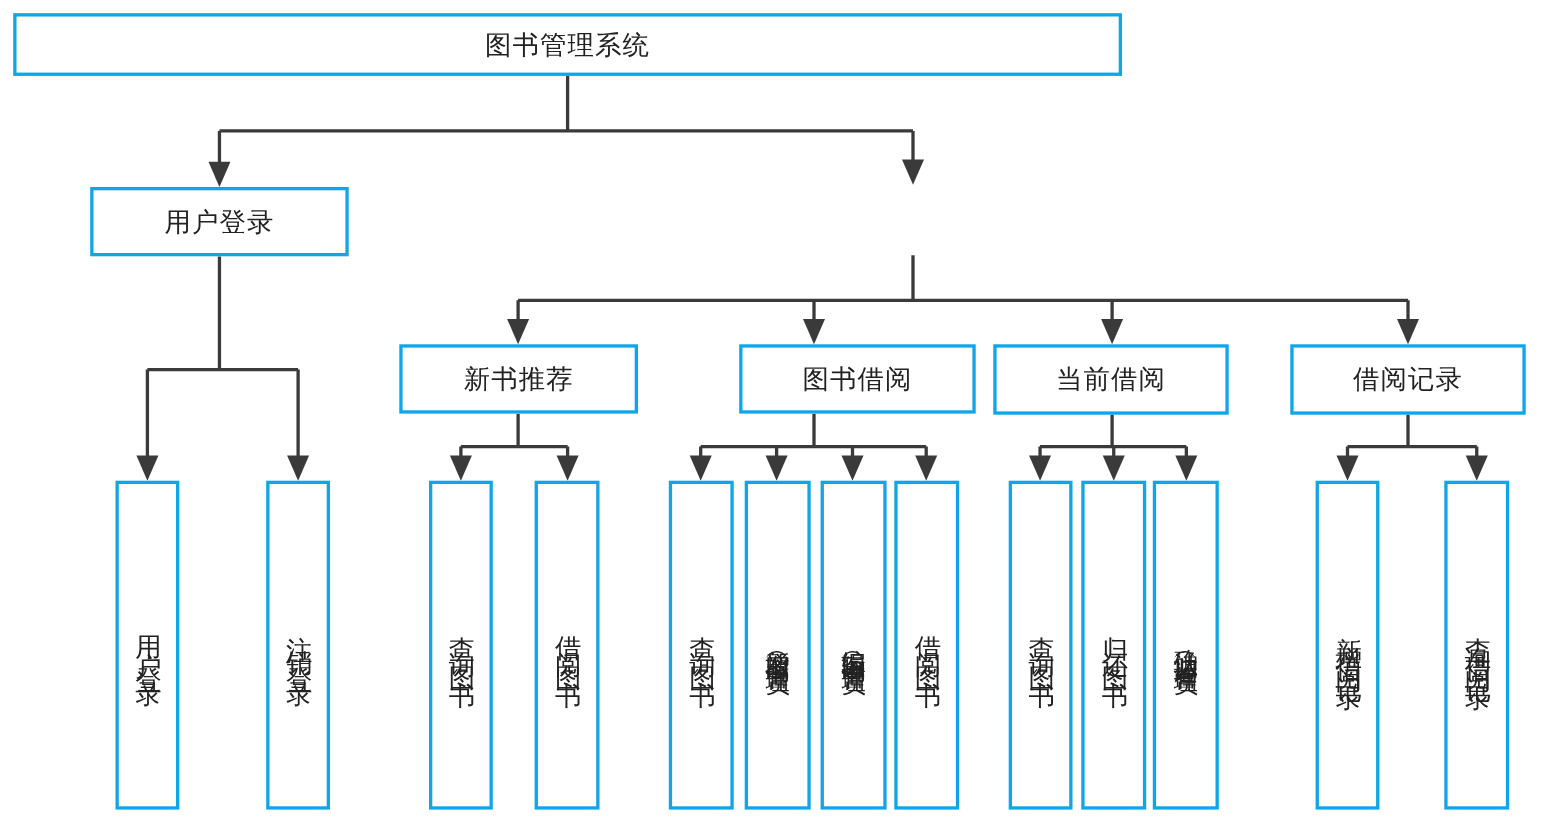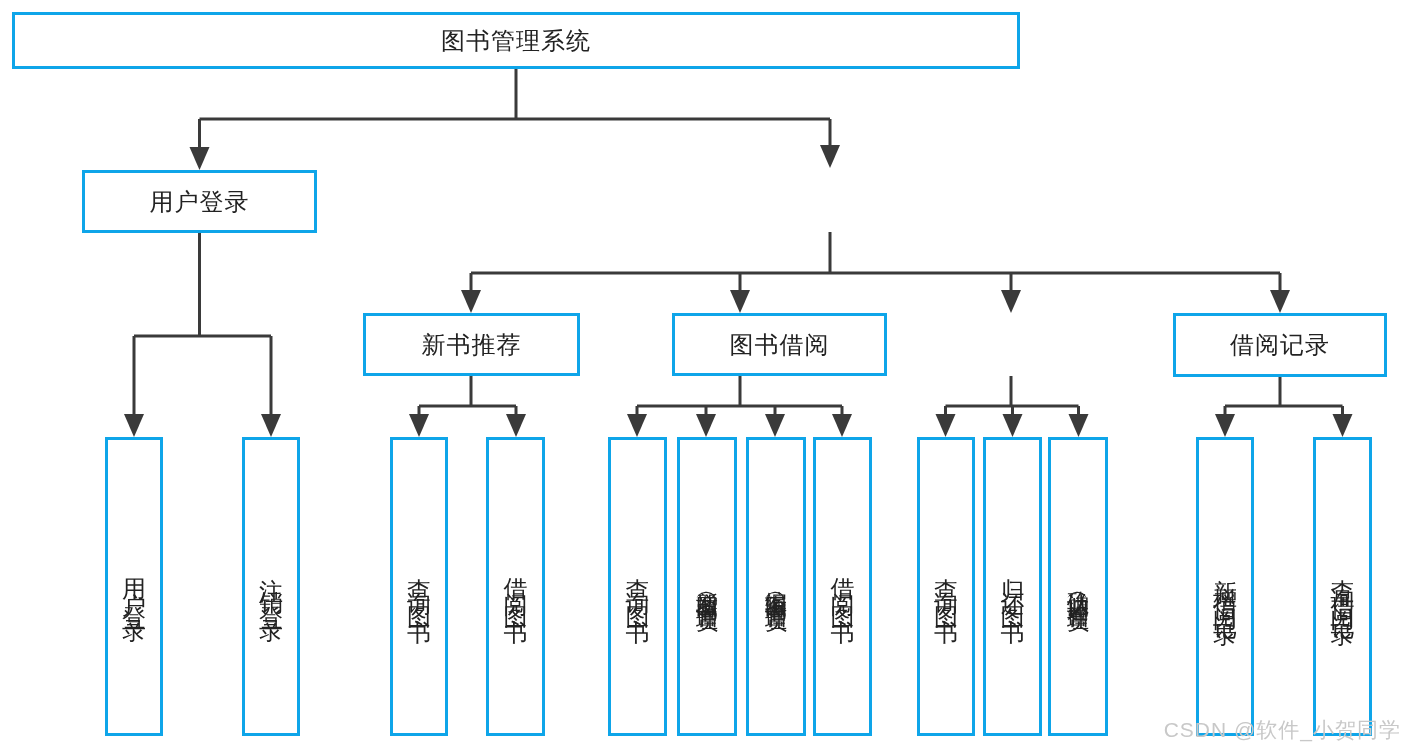--- a/index.html
+++ b/index.html
@@ -100,20 +100,23 @@
   <div class="box hbox" style="left:82px; top:170px; width:235px; height:63px;">
     <span>用户登录</span>
   </div>
 
   <div class="box hbox" style="left:363px; top:313px; width:217px; height:63px;text-align:center;">
     <span>新书推荐</span>
   </div>
   <div class="box hbox" style="left:632px; top:313px; width:215px; height:63px;margin-left:40px;">
     <span>图书借阅</span>
   </div>
+  <div class="box hbox" style="left:903px; top:313px; width:214px; height:64px;">
+    <span>当前借阅</span>
+  </div>
   <div class="box hbox" style="left:1173px; top:313px; width:214px; height:64px;">
     <span>借阅记录</span>
   </div>
 
   <div class="box vbox len4" style="left:105px; top:437px; width:58px; height:299px;">
     <span>用户登录</span>
   </div>
   <div class="box vbox len4" style="left:242px; top:437px; width:58px; height:299px;">
     <span>注销登录</span>
   </div>
@@ -148,15 +151,14 @@
     <span>确认归还（管理员）</span>
   </div>
 
   <div class="box vbox len6" style="left:1196px; top:437px; width:58px; height:299px;">
     <span>新增借阅记录</span>
   </div>
   <div class="box vbox len6" style="left:1313px; top:437px; width:59px; height:299px;">
     <span>查询借阅记录</span>
   </div>
 
-  <div class="watermark">CSDN @软件_小贺同学</div>
 
 </div>
 
 </body></html>

